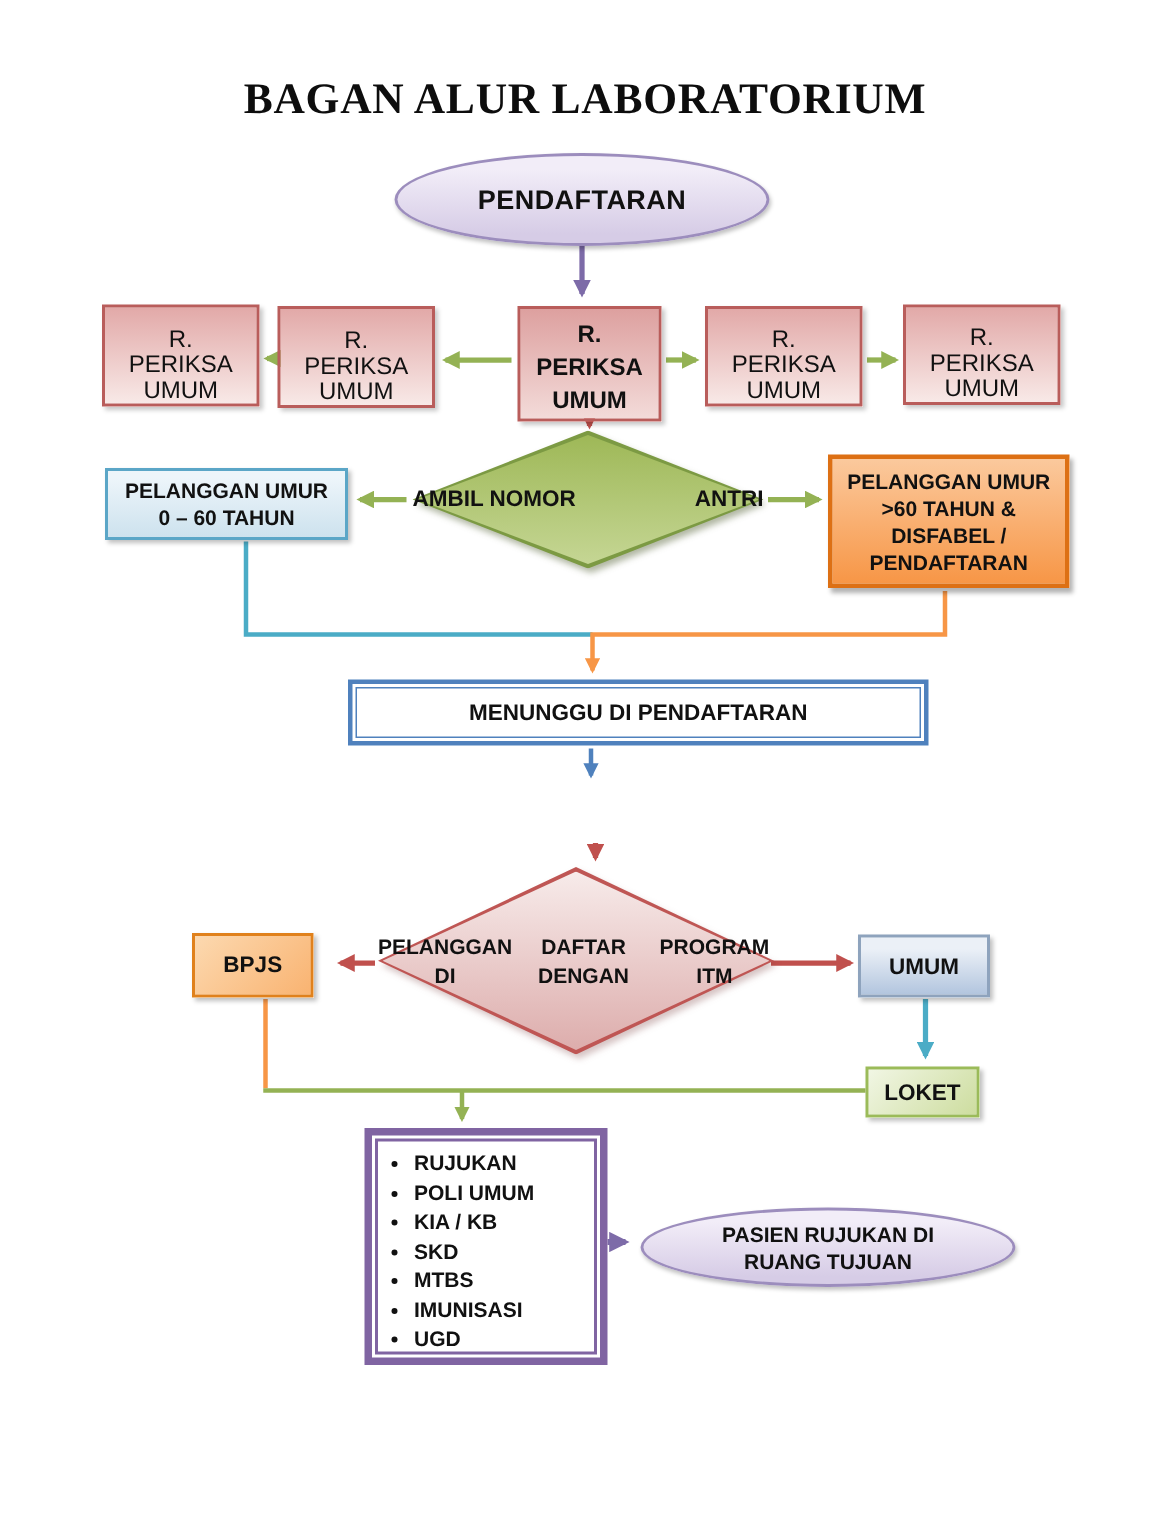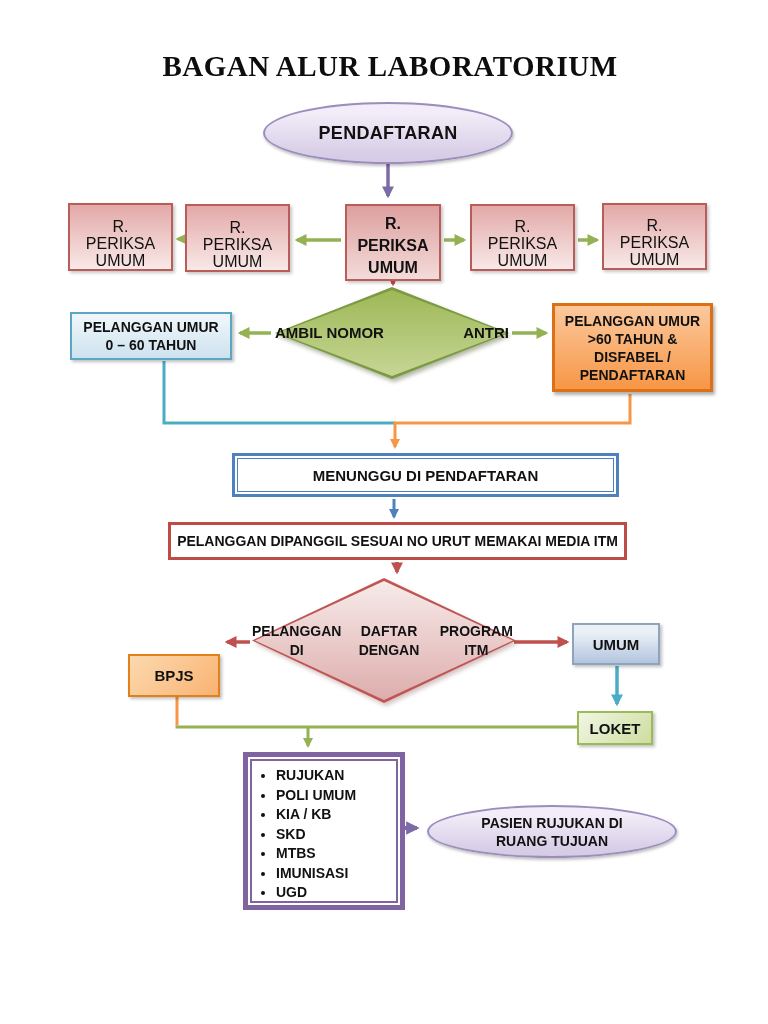--- a/index.html
+++ b/index.html
@@ -164,37 +164,34 @@
     <span>&gt;60 TAHUN &amp;</span>
     <span>DISFABEL /</span>
     <span>PENDAFTARAN</span>
   </div>
 
   <div class="node dbl-blue" style="left:232px;top:453px;width:387px;height:44px;">
     <div class="inner-line"></div>
     <span>MENUNGGU DI PENDAFTARAN</span>
   </div>
 
-  <div class="node box-dipanggil" style="left:168px;top:522px;width:459px;height:38px;">
-    <span>PELANGGAN DIPANGGIL SESUAI NO URUT MEMAKAI MEDIA ITM</span>
-  </div>
 
   <div class="diamond pink" style="left:252px;top:578px;width:264px;height:125px;">
     <div class="d-shape">
       <div class="d-border"></div>
         <div class="d-fill"></div>
     </div>
     <div class="d-label">
       <span>PELANGGAN DI</span>
       <span>DAFTAR DENGAN</span>
       <span>PROGRAM ITM</span>
     </div>
   </div>
 
-  <div class="node box-bpjs" style="left:128px;top:622px;width:92px;height:43px;margin-top:32px;">
+  <div class="node box-bpjs" style="left:128px;top:622px;width:81px;height:43px;">
     <span>BPJS</span>
   </div>
   <div class="node box-umum" style="left:572px;top:623px;width:88px;height:42px;">
     <span>UMUM</span>
   </div>
   <div class="node box-loket" style="left:577px;top:711px;width:76px;height:34px;">
     <span>LOKET</span>
   </div>
 
   <div class="node box-list" style="left:243px;top:752px;width:162px;height:158px;">

